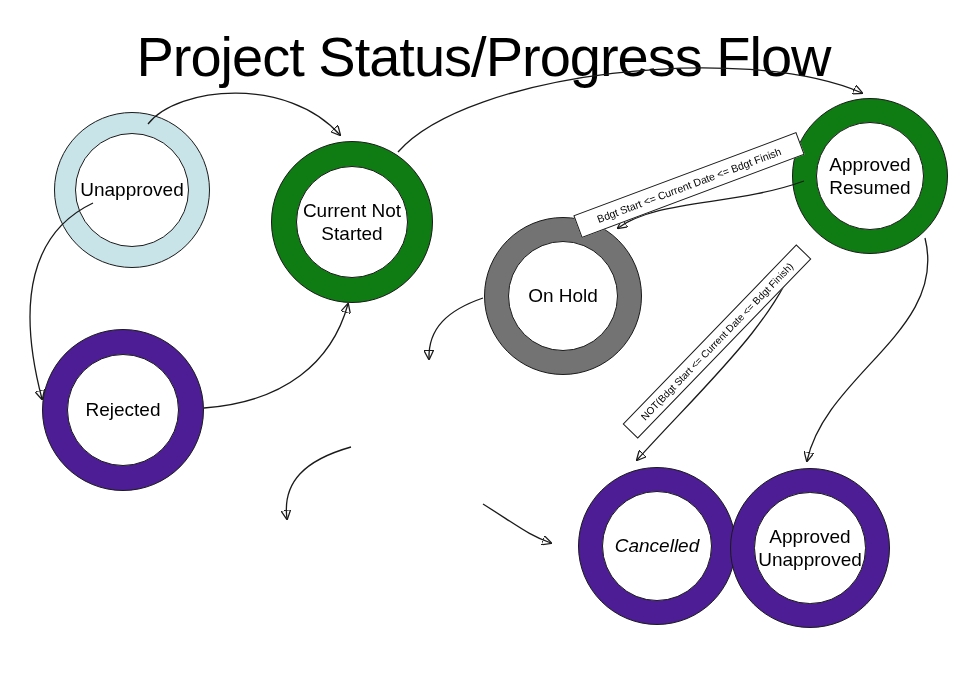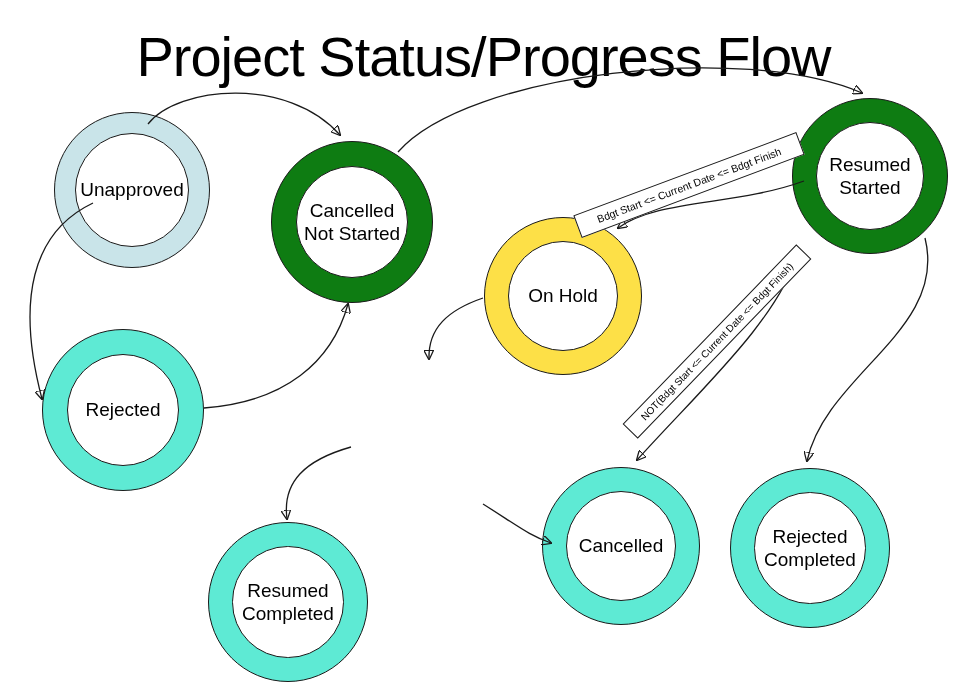--- a/index.html
+++ b/index.html
@@ -13,22 +13,22 @@
   }
 
   .node {
     position:absolute; border-radius:50%; box-sizing:border-box;
     border:1.6px solid #1a1a1a;
     display:flex; align-items:center; justify-content:center;
     z-index:2;
   }
   .node-blue  { background:#c9e4e9; }
   .node-green { background:#0e7c12; }
-  .node-red   { background:#fde047; }
-  .node-black { background:#5eead4; }
+  .node-red   { background:#737373; }
+  .node-black { background:#4c1d95; }
   .node-inner {
     width:70.5%; height:70.5%; background:#fff; border-radius:50%;
     border:1.6px solid #1a1a1a; box-sizing:border-box;
     display:flex; align-items:center; justify-content:center;
   }
   .node-blue .node-inner { width:74%; height:74%; }
   .node-label {
     font-size:19px; line-height:1.22; text-align:center; padding:0 6px;
   }
 
@@ -59,58 +59,53 @@
   <h1 class="title">Project Status/Progress Flow</h1>
 
   <div class="node node-blue" style="left:54px; top:112px; width:156px; height:156px;">
     <div class="node-inner">
       <span class="node-label">Unapproved</span>
     </div>
   </div>
 
   <div class="node node-green" style="left:271px; top:141px; width:162px; height:162px;">
     <div class="node-inner">
-      <span class="node-label">Cancelled Not Started</span>
+      <span class="node-label">Current Not Started</span>
     </div>
   </div>
 
   <div class="node node-green" style="left:792px; top:98px; width:156px; height:156px;">
     <div class="node-inner">
-      <span class="node-label">Resumed Started</span>
+      <span class="node-label">Approved Resumed</span>
     </div>
   </div>
 
   <div class="node node-red" style="left:484px; top:217px; width:158px; height:158px;">
     <div class="node-inner">
       <span class="node-label">On Hold</span>
     </div>
   </div>
 
   <div class="node node-black" style="left:42px; top:329px; width:162px; height:162px;">
     <div class="node-inner">
       <span class="node-label">Rejected</span>
     </div>
   </div>
 
 
-  <div class="node node-black" style="left:208px; top:522px; width:160px; height:160px;">
-    <div class="node-inner">
-      <span class="node-label">Resumed Completed</span>
-    </div>
-  </div>
 
-  <div class="node node-black" style="left:542px; top:467px; width:158px; height:158px;">
+  <div class="node node-black" style="left:578px; top:467px; width:158px; height:158px;font-style:italic;">
     <div class="node-inner">
       <span class="node-label">Cancelled</span>
     </div>
   </div>
 
   <div class="node node-black" style="left:730px; top:468px; width:160px; height:160px;">
     <div class="node-inner">
-      <span class="node-label">Rejected Completed</span>
+      <span class="node-label">Approved Unapproved</span>
     </div>
   </div>
 
   <svg class="edges-layer" width="959" height="689" viewBox="0 0 959 689">
     <defs>
       <marker id="arrow" viewBox="0 0 10 10" refX="9" refY="5" markerWidth="7.5" markerHeight="7.5" orient="auto-start-reverse">
         <path d="M0,0 L10,5 L0,10 z" fill="#1a1a1a" stroke="none"></path>
       </marker>
     </defs>
     <path d="M 148 124 C 178 86, 288 76, 340 135" marker-end="url(#arrow)"></path>

